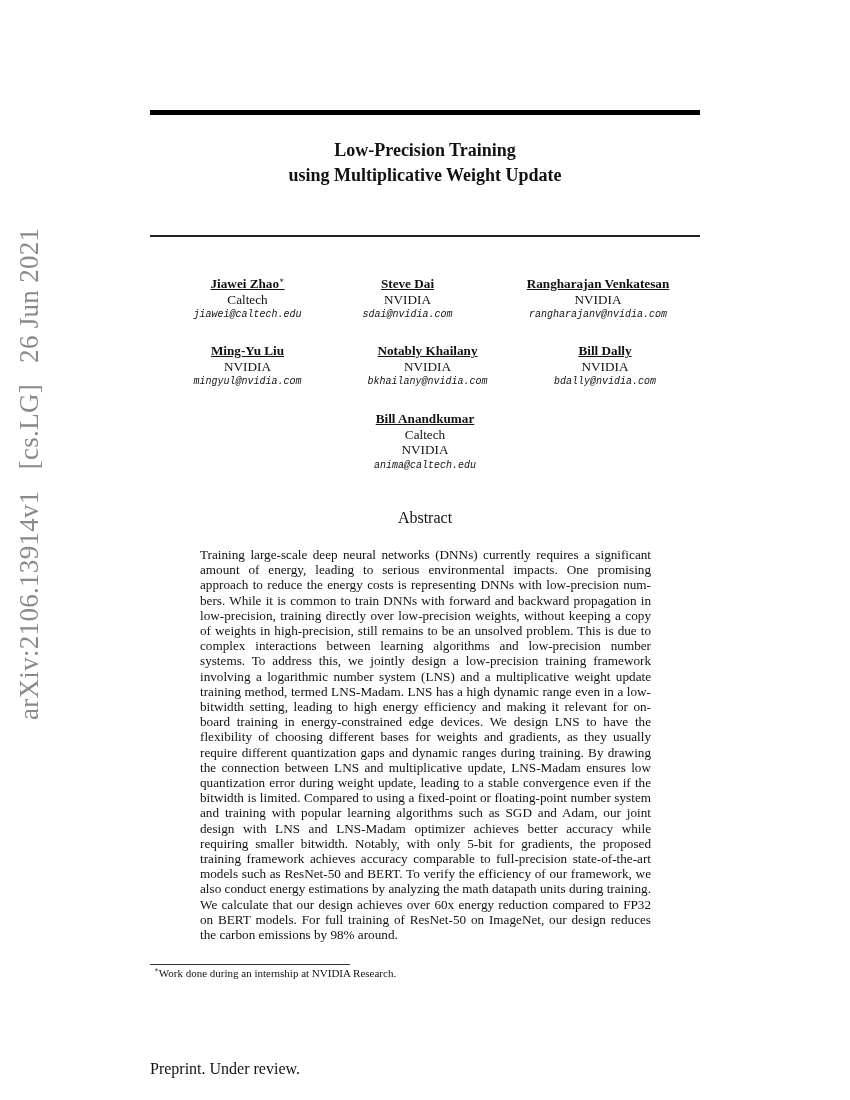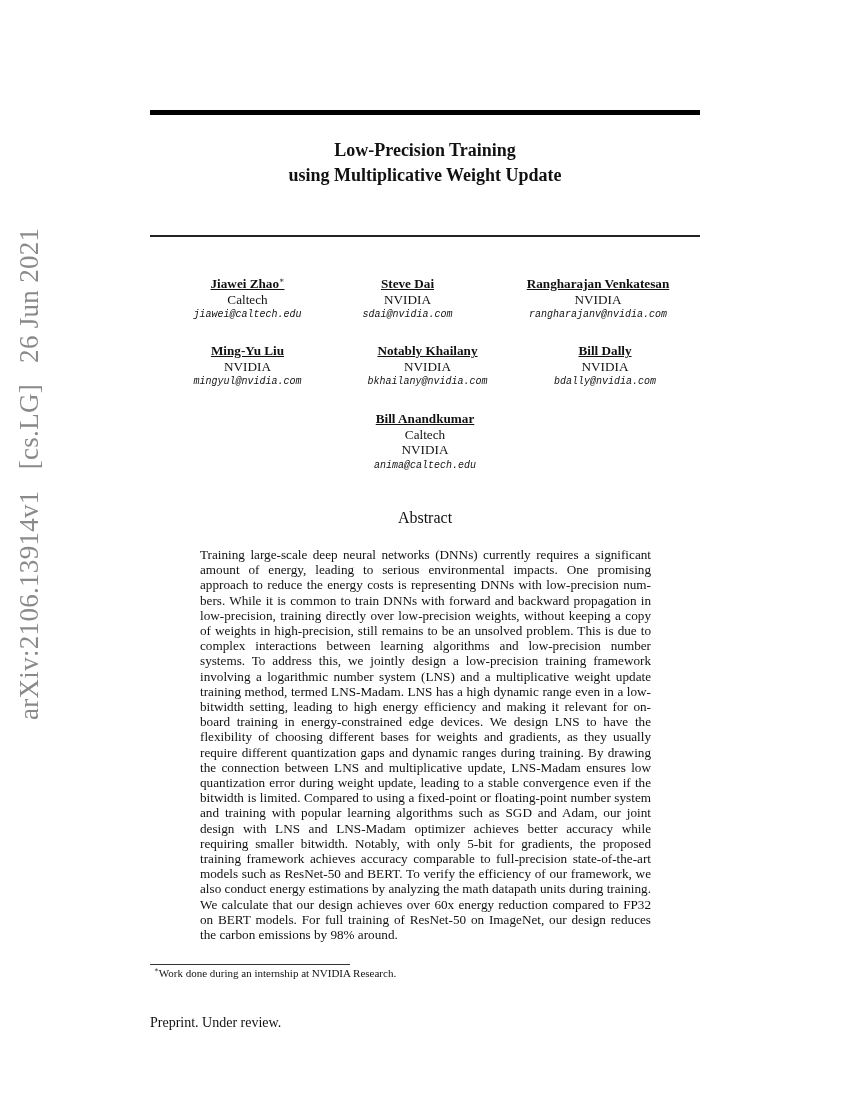--- a/index.html
+++ b/index.html
@@ -30,21 +30,21 @@
       font-weight: normal; font-size: 16px;
     }
     .abstract-body {
       position: absolute; left: 200px; top: 547px; width: 451px;
       font-size: 13.2px; line-height: 15.2px; text-align: justify;
       hyphens: manual;
     }
     .footnote-rule { position: absolute; left: 150px; top: 964px; width: 200px; height: 1px; background: #333; }
     .footnote { position: absolute; left: 154px; top: 967px; font-size: 11px; }
     .footnote sup { font-size: 7px; vertical-align: super; line-height: 0; }
-    .preprint { position: absolute; left: 150px; top: 1015px; font-size: 14px; }
+    .preprint { position: absolute; left: 150px; top: 1060px; font-size: 16px; }
   </style>
 </head>
 <body>
 
 <div class="top-rule"></div>
 
 <div class="title">
   <div>Low-Precision Training</div>
   <div>using Multiplicative Weight Update</div>
 </div>

